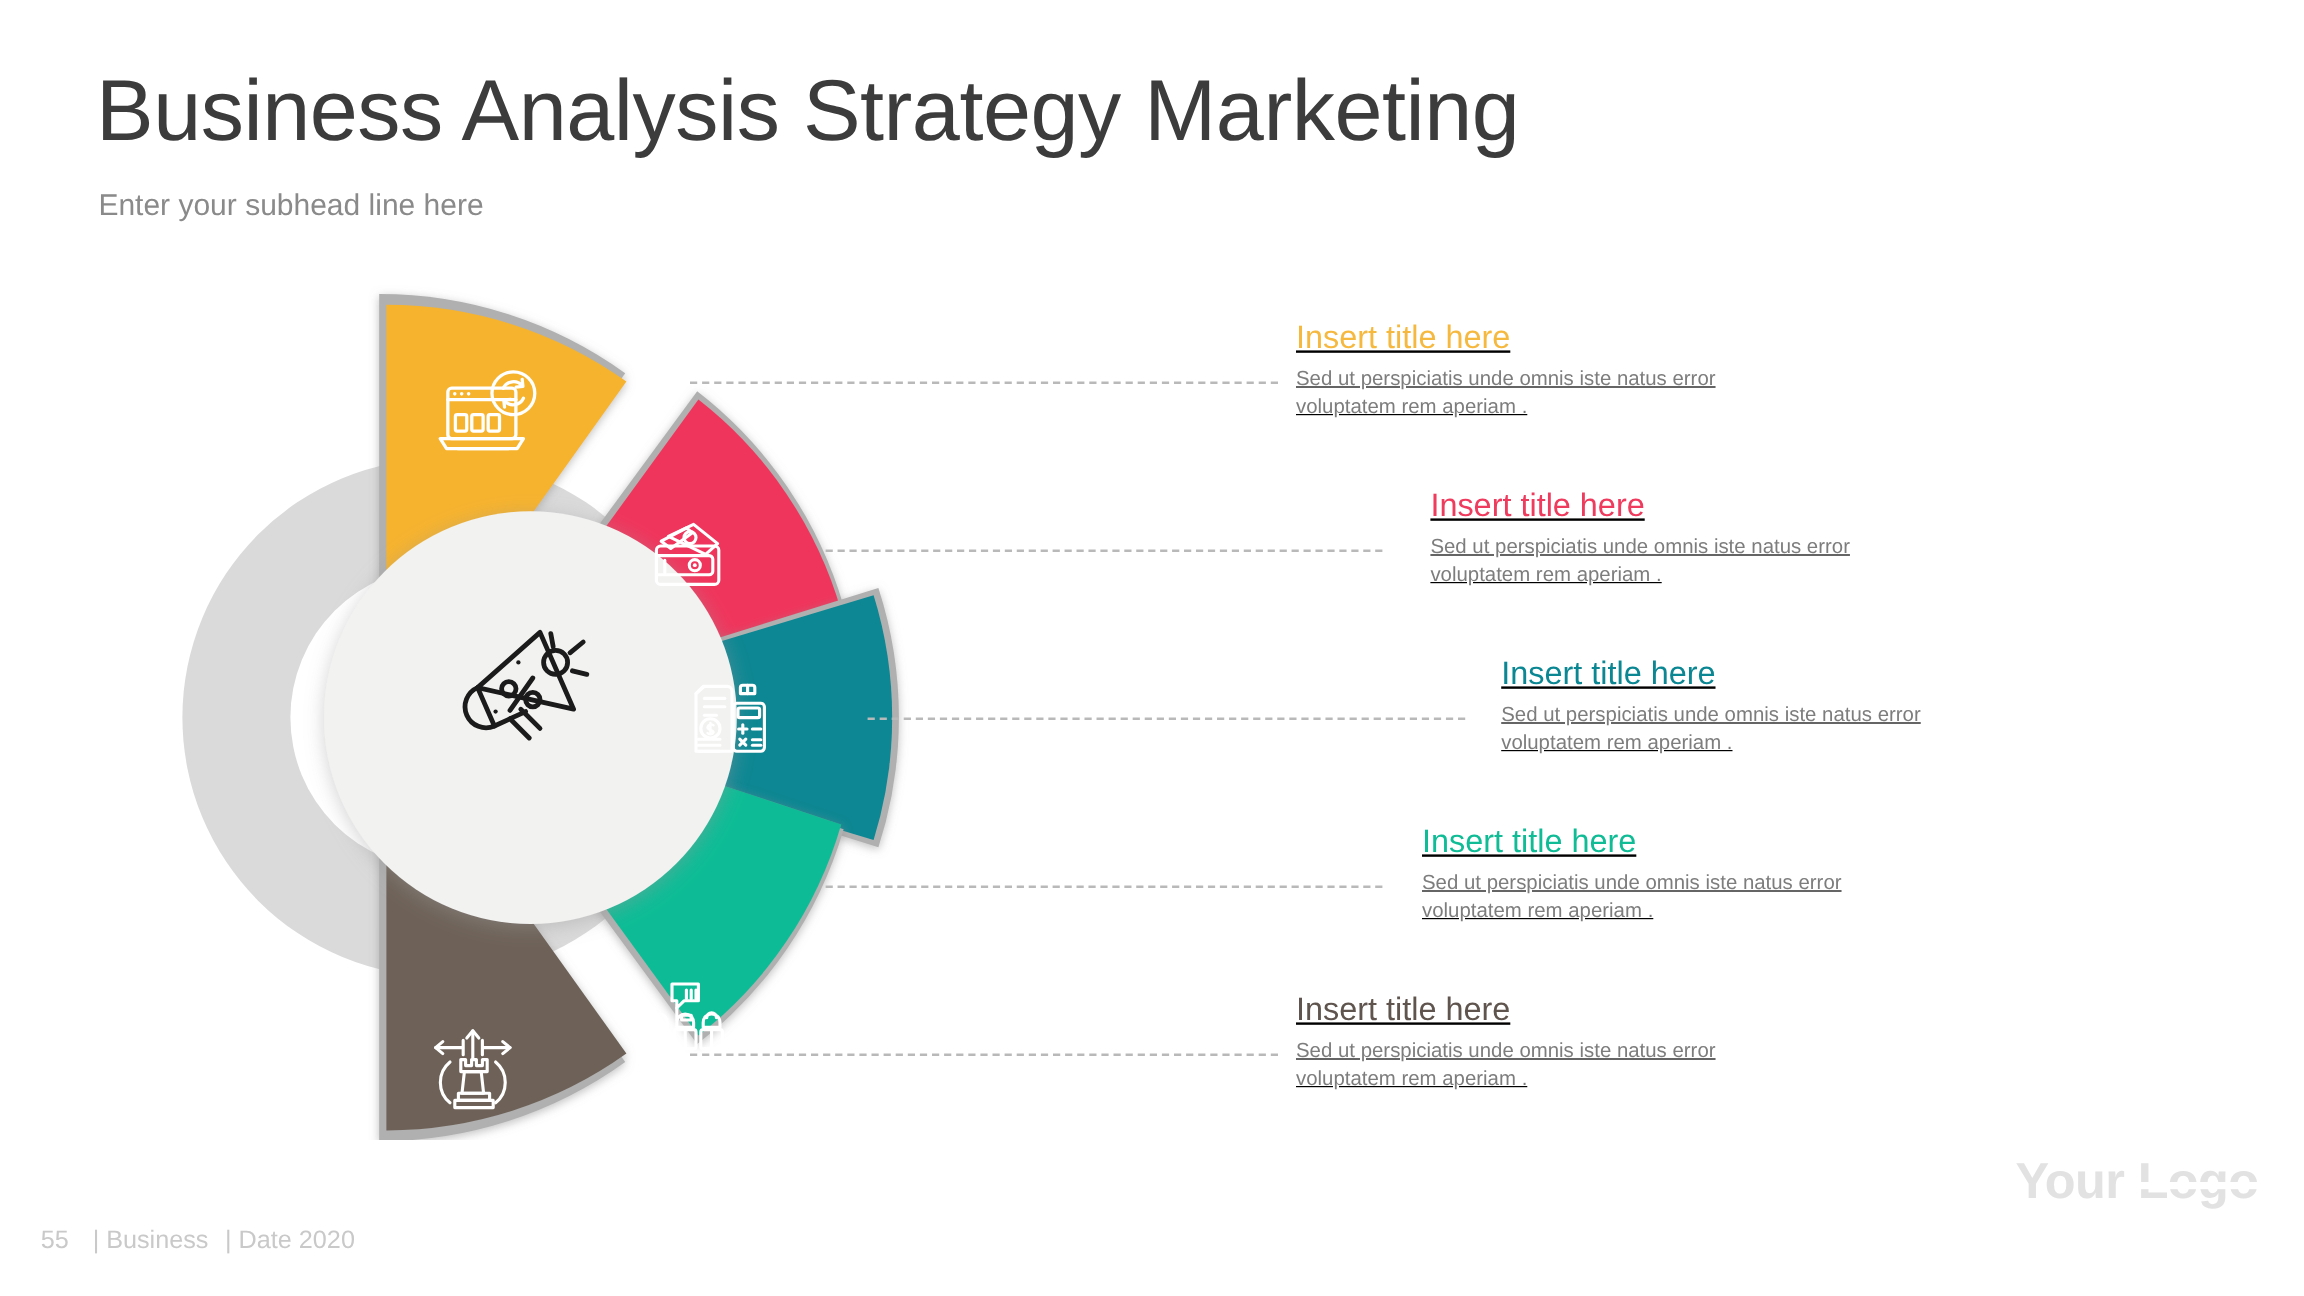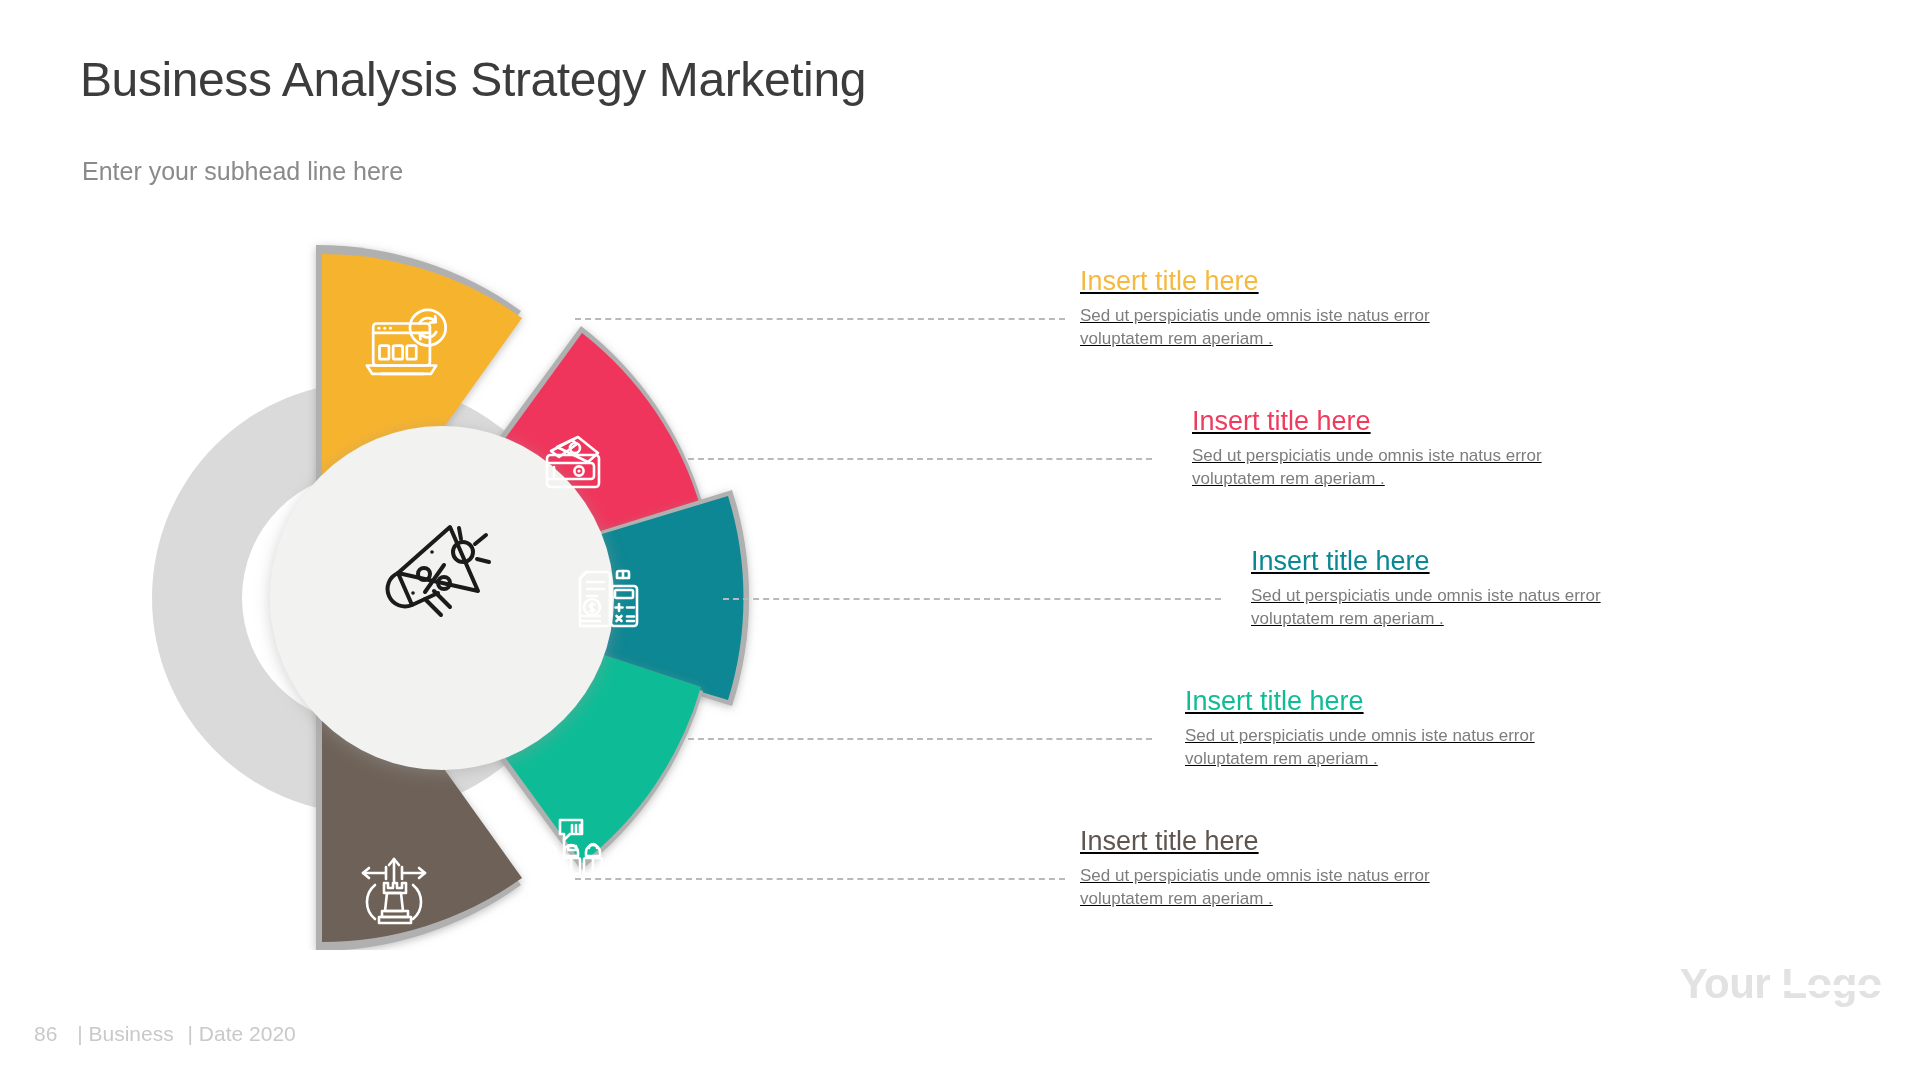--- a/index.html
+++ b/index.html
@@ -8,21 +8,21 @@
     background:#ffffff;
     font-family:"Liberation Sans", sans-serif;
     overflow:hidden;
     position:relative;
     -webkit-font-smoothing:antialiased;
   }
 
   
   #slide-title{
     position:absolute;left:80px;top:52px;
-    font-size:48px;font-weight:400;color:#3c3c3c;
+    font-size:72px;font-weight:400;color:#3c3c3c;
     letter-spacing:-0.4px;white-space:nowrap;
   }
   #slide-subtitle{
     position:absolute;left:82px;top:157px;
     font-size:25px;font-weight:400;color:#8a8a8a;
     white-space:nowrap;
   }
 
   
   #diagram{
@@ -279,21 +279,21 @@
 voluptatem rem aperiam .</div>
 </div>
 
 <div class="info-item" style="left:1080px; top:825px;">
   <div class="info-title" style="color:#5f554e;">Insert title here</div>
   <div class="info-body">Sed ut perspiciatis unde omnis iste natus error
 voluptatem rem aperiam .</div>
 </div>
 
 <div id="footer">
-  <span class="pg">86</span>
+  <span class="pg">55</span>
   <span>| Business</span>
   <span class="sep"></span>
   <span>| Date 2020</span>
 </div>
 
 <div id="logo">
   <span>Your </span><span class="logo-strike">Logo</span>
 </div>
 
 </body></html>

